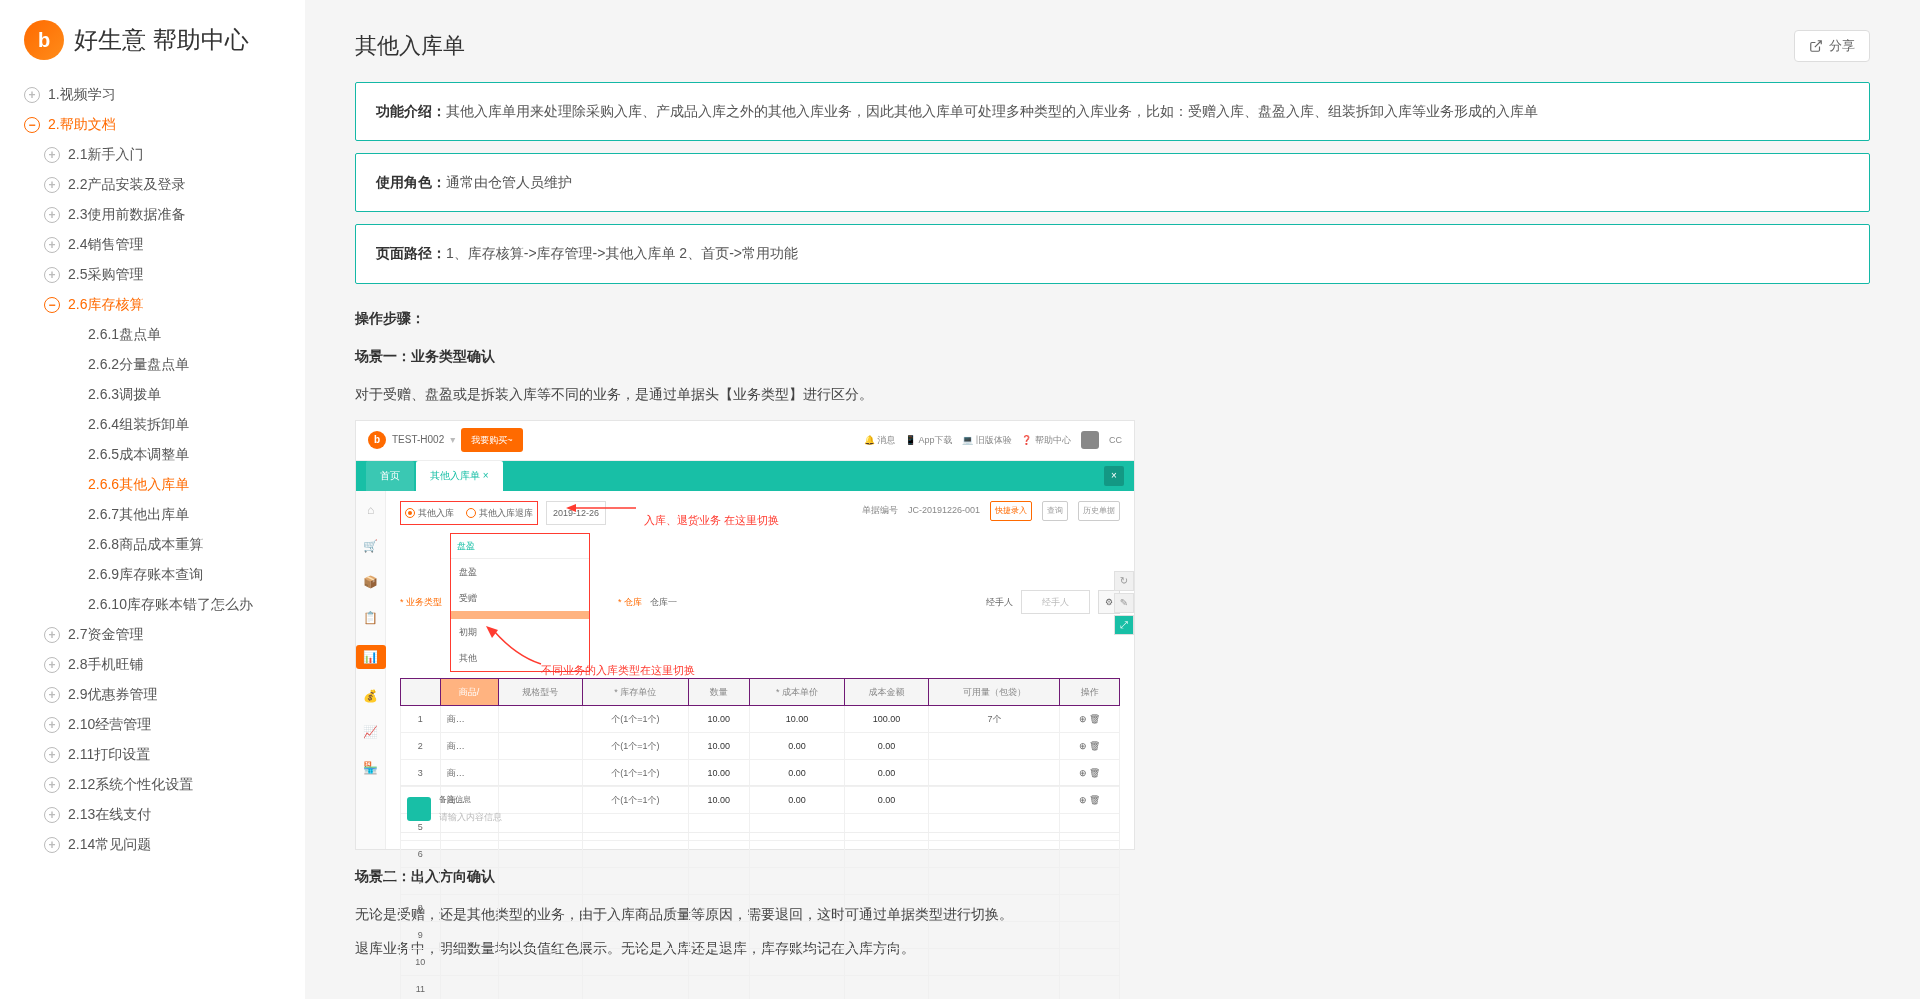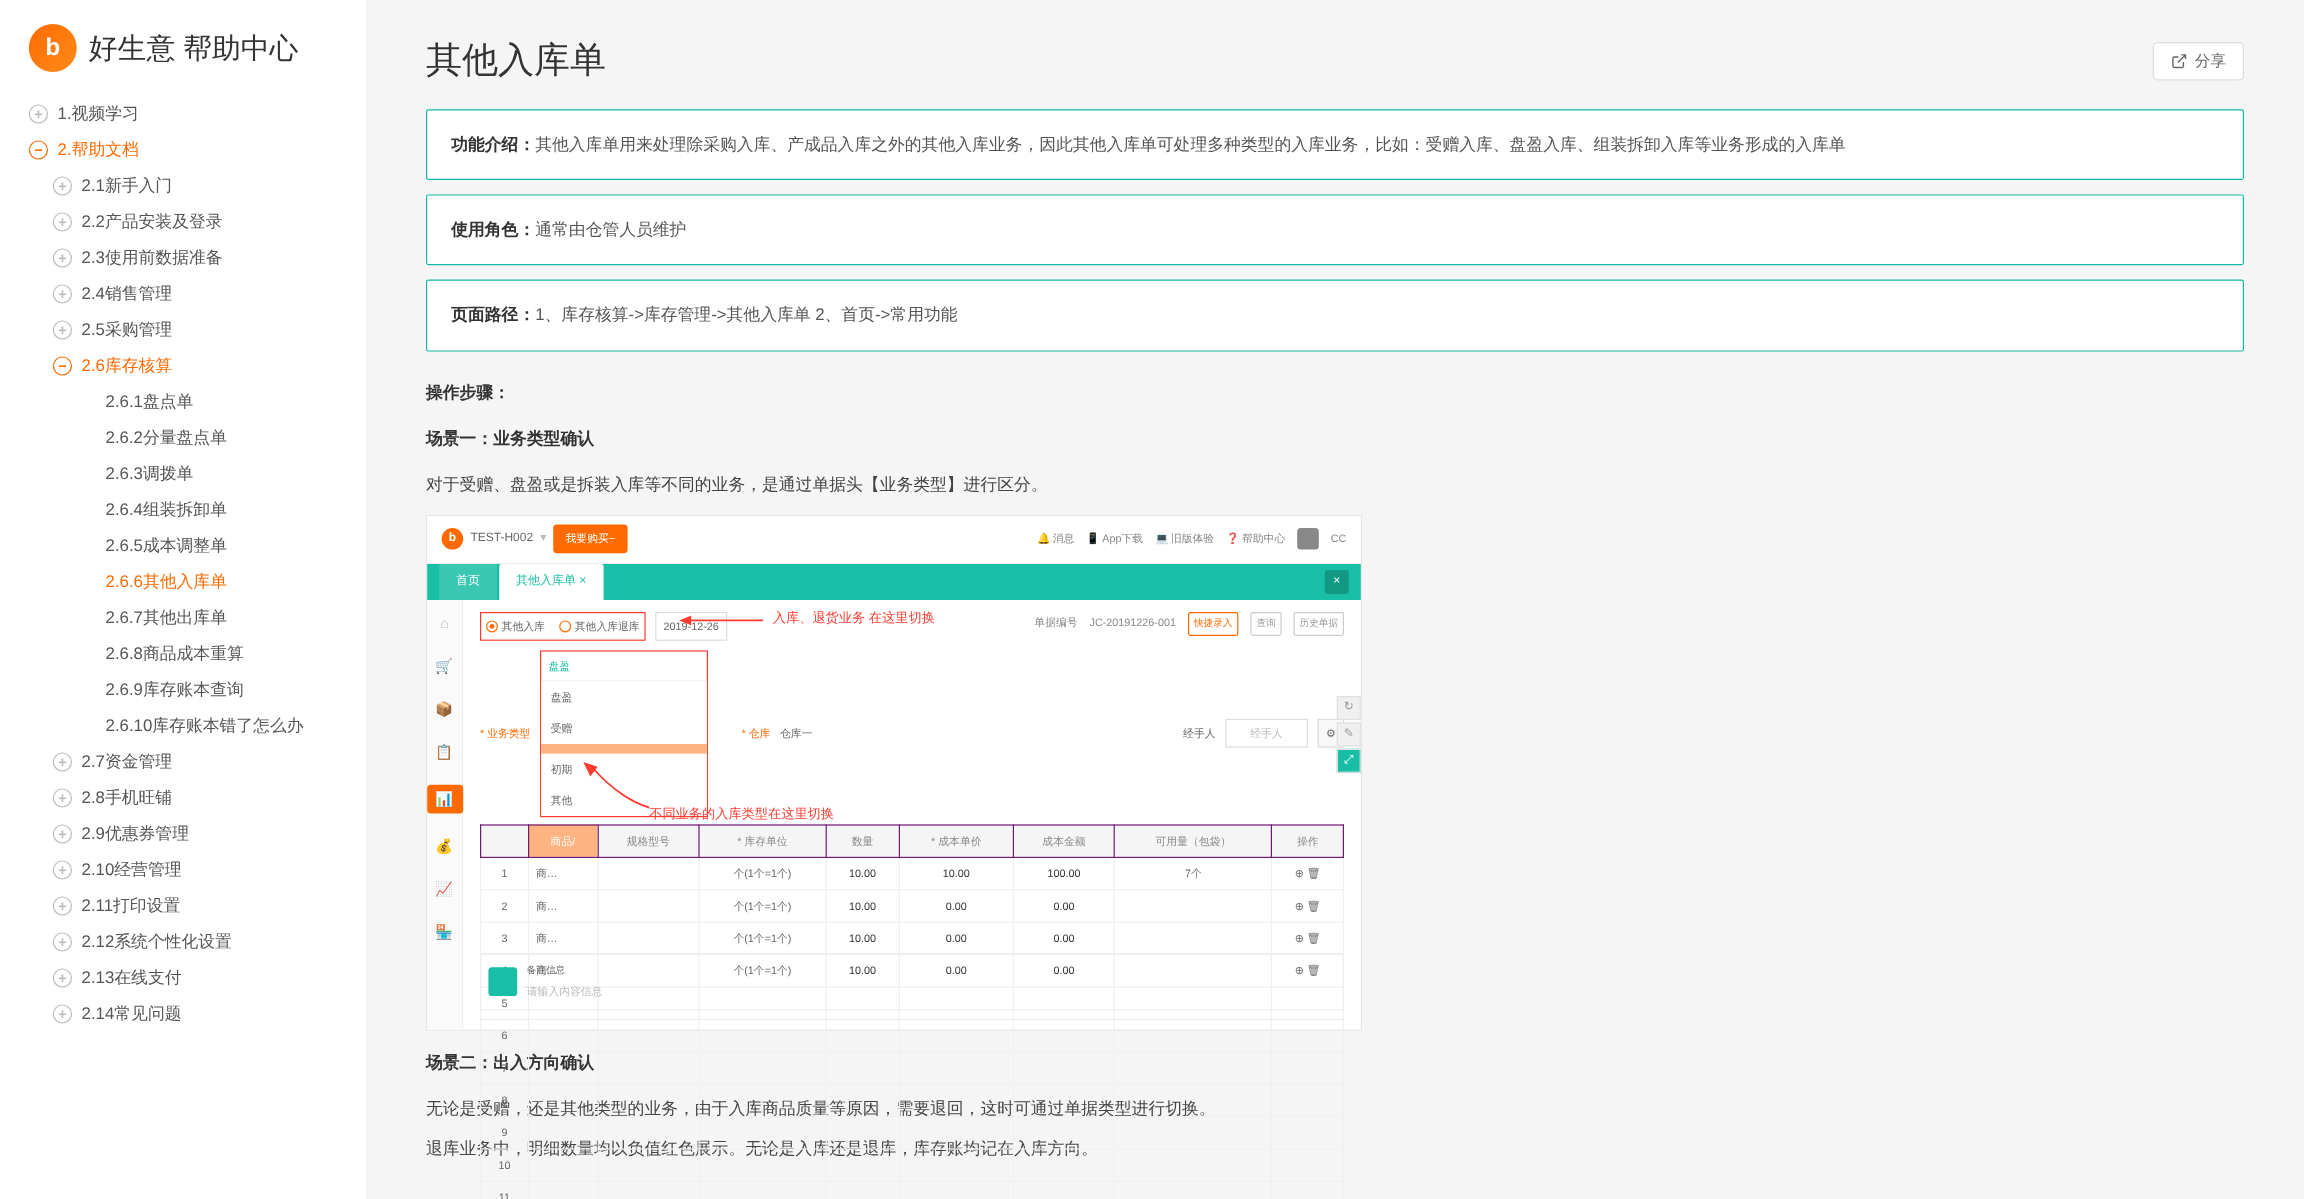--- a/index.html
+++ b/index.html
@@ -15,21 +15,21 @@
 .tree{list-style:none}
 .tree li{padding:6px 0;cursor:pointer;display:flex;align-items:center;gap:8px;font-size:14px;color:#555}
 .tree li.active{color:#ff6a00}
 .tree li.sub1{padding-left:20px}
 .tree li.sub2{padding-left:40px}
 .ticon{width:16px;height:16px;display:inline-flex;align-items:center;justify-content:center;border-radius:50%;font-size:12px;color:#bbb;border:1.5px solid #bbb;flex-shrink:0;font-weight:bold;line-height:1}
 .ticon.minus{color:#ff6a00;border-color:#ff6a00}
 .ticon.none{border:none}
 .main{flex:1;padding:30px 50px;overflow:auto}
 .page-header{display:flex;justify-content:space-between;align-items:center;margin-bottom:20px}
-.page-title{font-size:30px;font-weight:500;color:#333}
+.page-title{font-size:22px;font-weight:500;color:#333}
 .share-btn{border:1px solid #ddd;background:#fff;padding:6px 14px;border-radius:4px;color:#666;cursor:pointer;display:flex;align-items:center;gap:6px;font-size:13px}
 .info-block{border:1px solid #14b8a6;background:#fff;padding:16px 20px;margin-bottom:12px;border-radius:2px;line-height:1.8;color:#555}
 .info-block b{color:#333;font-weight:600}
 .content{margin-top:20px;line-height:2;color:#444}
 .content h4{font-size:14px;font-weight:600;margin:10px 0;color:#333}
 .content p{margin:6px 0}
 .screenshot1{width:780px;height:430px;background:#fff;border:1px solid #e5e5e5;margin:12px 0;position:relative;font-size:10px;color:#666}
 .ss-top{height:40px;background:#fff;display:flex;align-items:center;padding:0 12px;justify-content:space-between;border-bottom:1px solid #eee}
 .ss-brand{display:flex;align-items:center;gap:6px}
 .ss-logo{width:18px;height:18px;border-radius:50%;background:#ff6a00;color:#fff;display:flex;align-items:center;justify-content:center;font-size:10px;font-weight:bold}
@@ -259,21 +259,21 @@
                     <span class="ss-radio-dot"></span>
                     <span>其他入库退库</span>
                   </span>
               </span>
               <span class="ss-date">2019-12-26</span>
             </div>
             <svg class="ss-arrow" style="left:180px;top:12px" width="70" height="10">
                 <line x1="70" y1="5" x2="8" y2="5" stroke="#ff3b30" stroke-width="1.5"></line>
                 <polygon points="0,5 10,1 10,9" fill="#ff3b30"></polygon>
               </svg>
-            <div class="ss-anno-red" style="left:258px;top:4px">入库、退货业务 在这里切换</div>
+            <div class="ss-anno-red" style="left:258px;top:18px">入库、退货业务 在这里切换</div>
             <div class="ss-docno">
               <span>单据编号</span>
                 <span>JC-20191226-001</span>
               <span class="ss-tag">快捷录入</span>
               <span class="ss-tag gray">查询</span>
               <span class="ss-tag gray">历史单据</span>
             </div>
             <div class="ss-row2">
               <span style="color:#ff6a00">* 业务类型</span>
               <div class="ss-dropdown">

